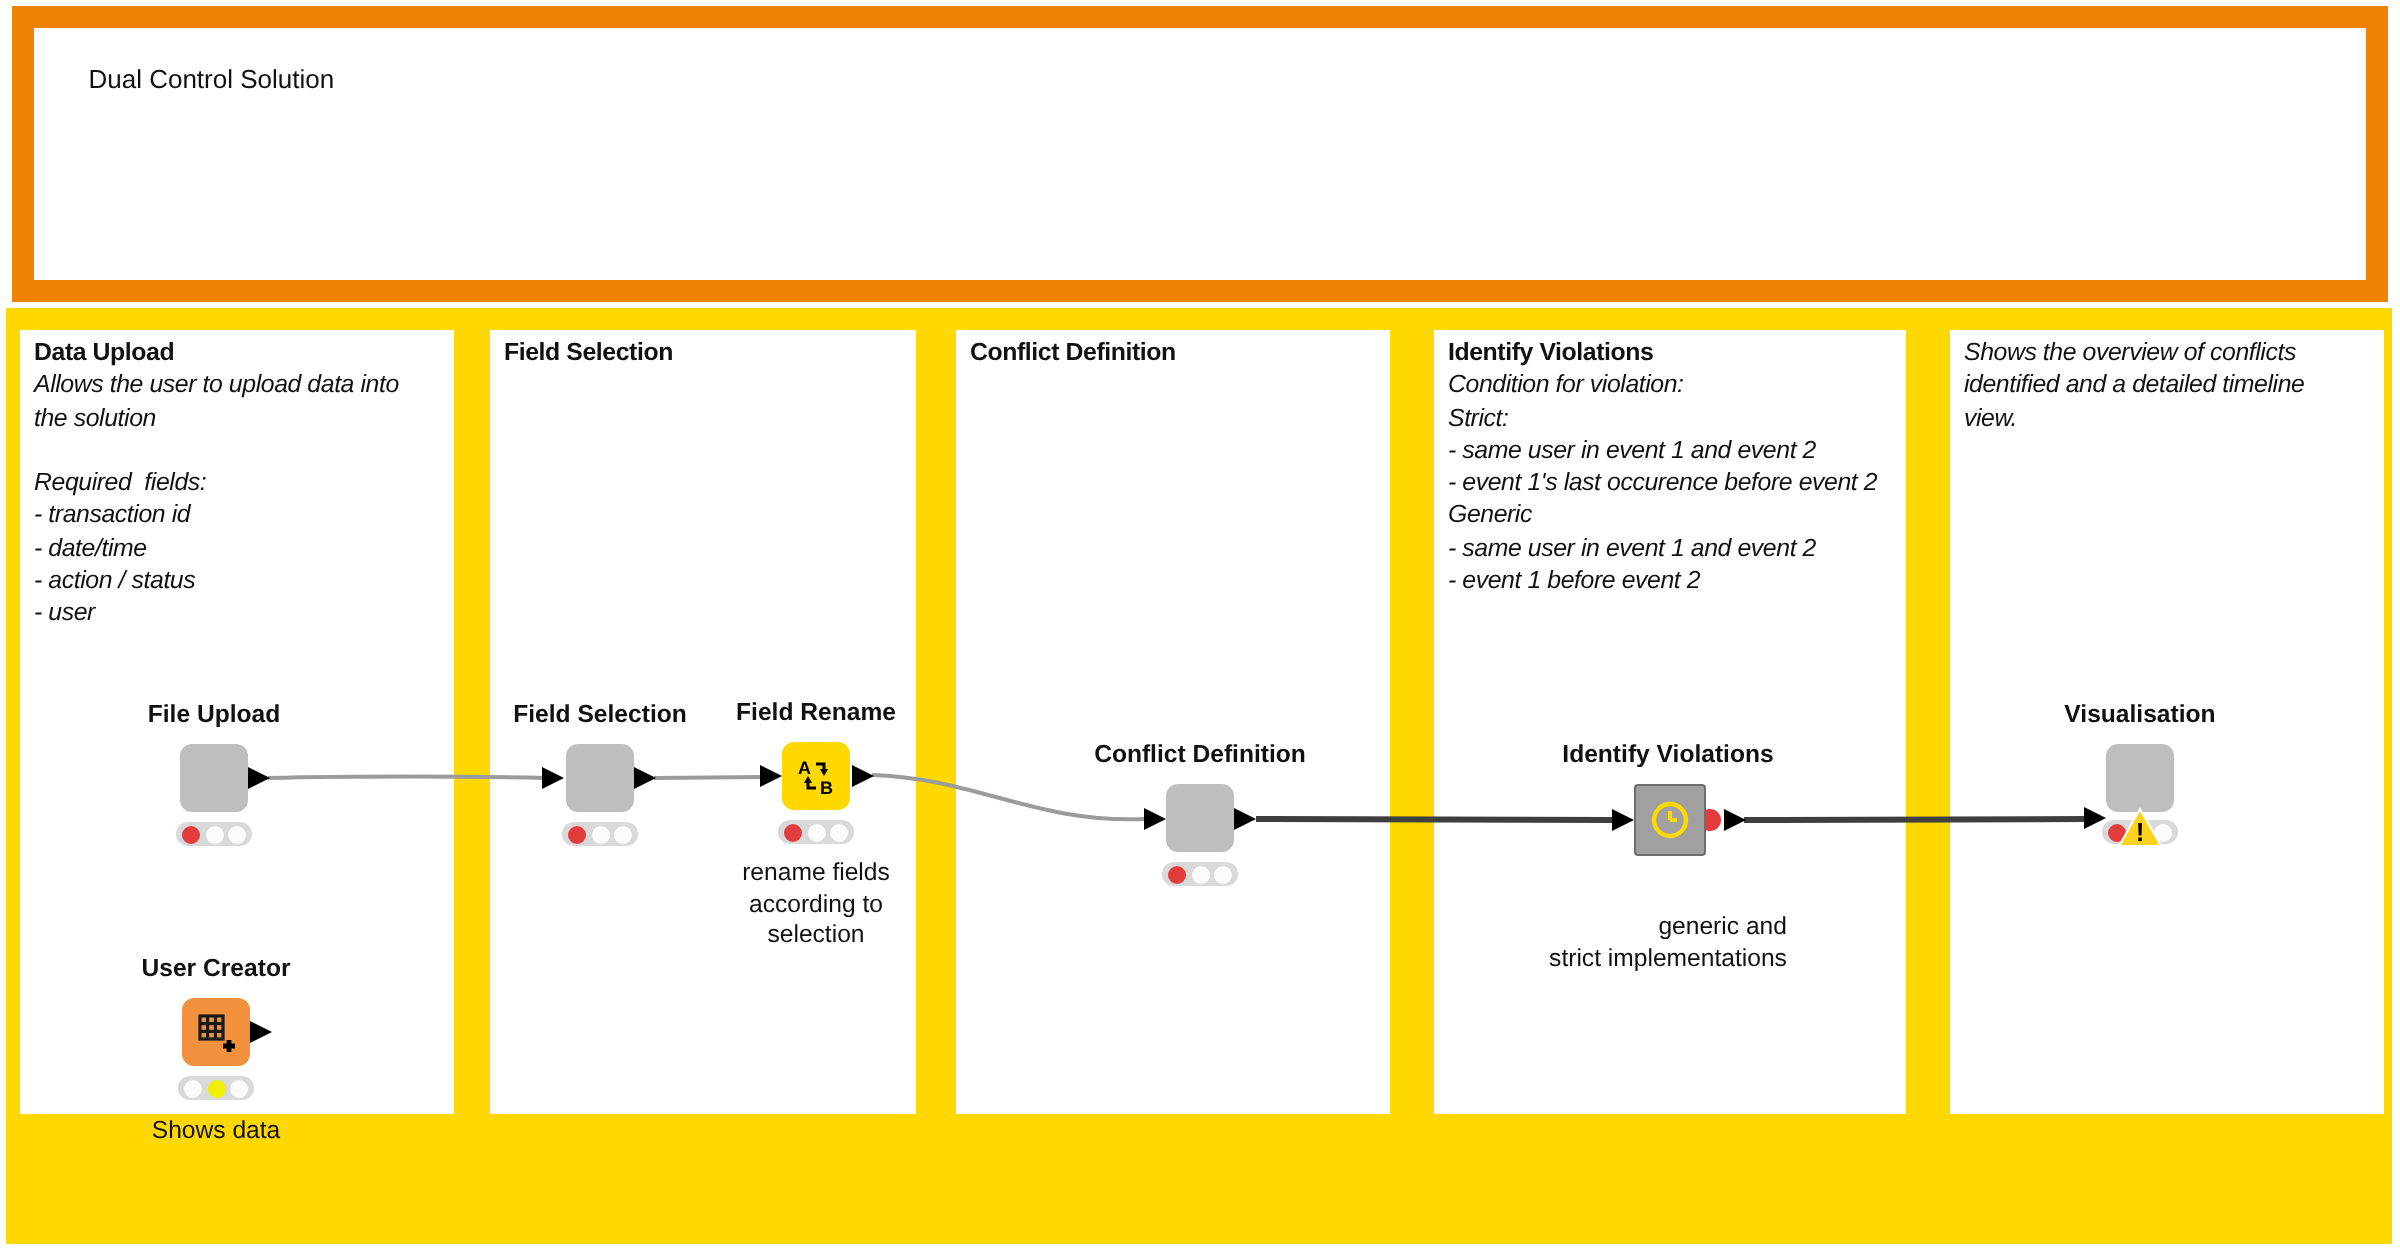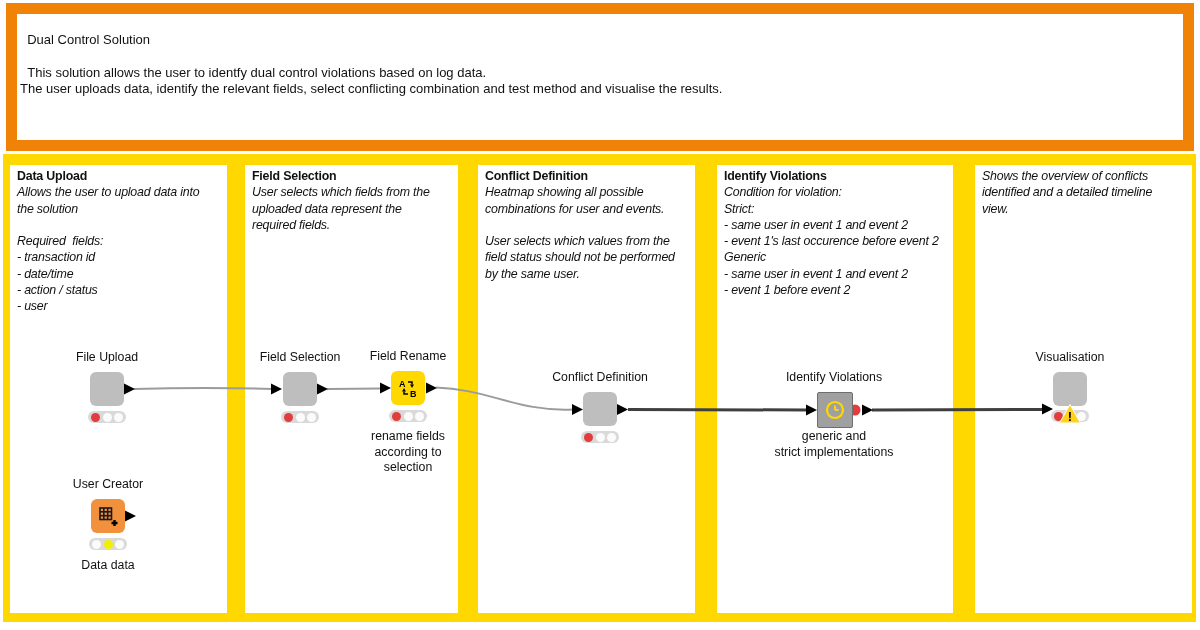--- a/index.html
+++ b/index.html
@@ -4,43 +4,43 @@
 <style>
   html,body{margin:0;padding:0;}
   body{
     width:1200px;height:630px;position:relative;background:#ffffff;
     font-family:"Liberation Sans", sans-serif;color:#111;overflow:hidden;
   }
   
   .top-note{
     position:absolute;left:6px;top:3px;width:1188px;height:148px;
     box-sizing:border-box;border:11px solid #F08208;background:#fff;
-    padding:1px 6px 0 3px;font-size:13px;line-height:16.5px;white-space:pre-wrap;
+    padding:1px 6px 0 20px;font-size:13px;line-height:16.5px;white-space:pre-wrap;
   }
   
   .wf-bg{position:absolute;left:3px;top:154px;width:1193px;height:468px;background:#FFD800;}
   
   .panel{
-    position:absolute;top:165px;height:448px;background:#fff;box-sizing:border-box;
+    position:absolute;top:165px;height:392px;background:#fff;box-sizing:border-box;
     padding:3px 2px 15px 7px;font-size:12.4px;line-height:16.3px;letter-spacing:-0.2px;
   }
   .panel-title{font-weight:bold;}
   .panel-body{white-space:pre-wrap;font-style:italic;}
   .p1{left:10px;width:217px;}
   .p2{left:245px;width:213px;}
   .p3{left:478px;width:217px;}
   .p4{left:717px;width:236px;}
   .p5{left:975px;width:217px;}
   
   .conn-layer{position:absolute;left:0;top:0;width:1200px;height:630px;}
   
   .wnode{position:absolute;width:34px;height:34px;}
   .nlabel{
     position:absolute;bottom:calc(100% + 8px);left:50%;transform:translateX(-50%);
-    white-space:nowrap;font-weight:normal;font-size:12.3px;margin-top:48px;
+    white-space:nowrap;font-weight:bold;font-size:12.3px;margin-top:48px;
   }
   .nsquare{
     width:34px;height:34px;border-radius:6px;background:#BEBEBE;
     display:flex;align-items:center;justify-content:center;
   }
   .nsquare.orange{background:#F2913D;}
   .nsquare.yellow{background:#FFD800;}
   .nsquare.component{width:36px;height:36px;border-radius:2px;background:#A0A0A0;
     border:1px solid #6E6E6E;box-sizing:border-box;}
   .tlight{
@@ -56,51 +56,40 @@
     position:absolute;left:50%;transform:translateX(-50%);
     text-align:center;font-size:12.3px;line-height:15.5px;white-space:pre;
   }
   .warn-tri{position:absolute;left:50%;transform:translateX(-50%);top:31px;}
 </style>
 </head>
 <body>
 
 <div class="top-note">
   <span>Dual Control Solution</span><br>
-  <span>This solution allows the user to identfy dual control violations based on log data.
-The user uploads data, identify the relevant fields, select conflicting combination and test method and visualise the results.</span>
 </div>
 
 <div class="wf-bg"></div>
 
 <div class="panel p1">
   <div class="panel-title">Data Upload</div>
   <div class="panel-body">Allows the user to upload data into
 the solution
 
 Required  fields:
 - transaction id
 - date/time
 - action / status
 - user</div>
 </div>
 <div class="panel p2">
   <div class="panel-title">Field Selection</div>
-  <div class="panel-body">User selects which fields from the
-uploaded data represent the
-required fields.</div>
 </div>
 <div class="panel p3">
   <div class="panel-title">Conflict Definition</div>
-  <div class="panel-body">Heatmap showing all possible
-combinations for user and events.
-
-User selects which values from the
-field status should not be performed
-by the same user.</div>
 </div>
 <div class="panel p4">
   <div class="panel-title">Identify Violations</div>
   <div class="panel-body">Condition for violation:
 Strict:
 - same user in event 1 and event 2
 - event 1's last occurence before event 2
 Generic
 - same user in event 1 and event 2
 - event 1 before event 2</div>
@@ -157,21 +146,21 @@
         <line x1="10.7" y1="3" x2="10.7" y2="14.5"></line>
       </g>
       <path d="M14.5,18 h6 M17.5,15 v6" stroke="#000" stroke-width="2.4"></path>
     </svg>
   </div>
   <div class="tlight">
     <span class="dot"></span>
     <span class="dot yellow"></span>
     <span class="dot"></span>
   </div>
-  <div class="nsub" style="top:59px;">Data data</div>
+  <div class="nsub" style="top:59px;">Shows data</div>
 </div>
 
 <div class="wnode" style="left:283px;top:372px;">
   <div class="nlabel">Field Selection</div>
   <div class="nsquare"></div>
   <div class="tlight">
     <span class="dot red"></span>
     <span class="dot"></span>
     <span class="dot"></span>
   </div>
@@ -210,21 +199,21 @@
 </div>
 
 <div class="wnode" style="left:817px;top:392px;">
   <div class="nlabel">Identify Violations</div>
   <div class="nsquare component">
     <svg width="24" height="24" viewBox="0 0 24 24">
       <circle cx="12" cy="12" r="8" stroke="#FFD800" stroke-width="2.2" fill="none"></circle>
       <path d="M12,12 L12,7.5 M12,12 L15.5,12" stroke="#FFD800" stroke-width="2" fill="none"></path>
     </svg>
   </div>
-  <div class="nsub" style="top:37px;">generic and
+  <div class="nsub" style="top:64px;text-align:right;">generic and
 strict implementations</div>
 </div>
 
 <div class="wnode" style="left:1053px;top:372px;">
   <div class="nlabel">Visualisation</div>
   <div class="nsquare"></div>
   <div class="tlight" style="top:38px;">
     <span class="dot red"></span>
     <span class="dot"></span>
     <span class="dot"></span>

